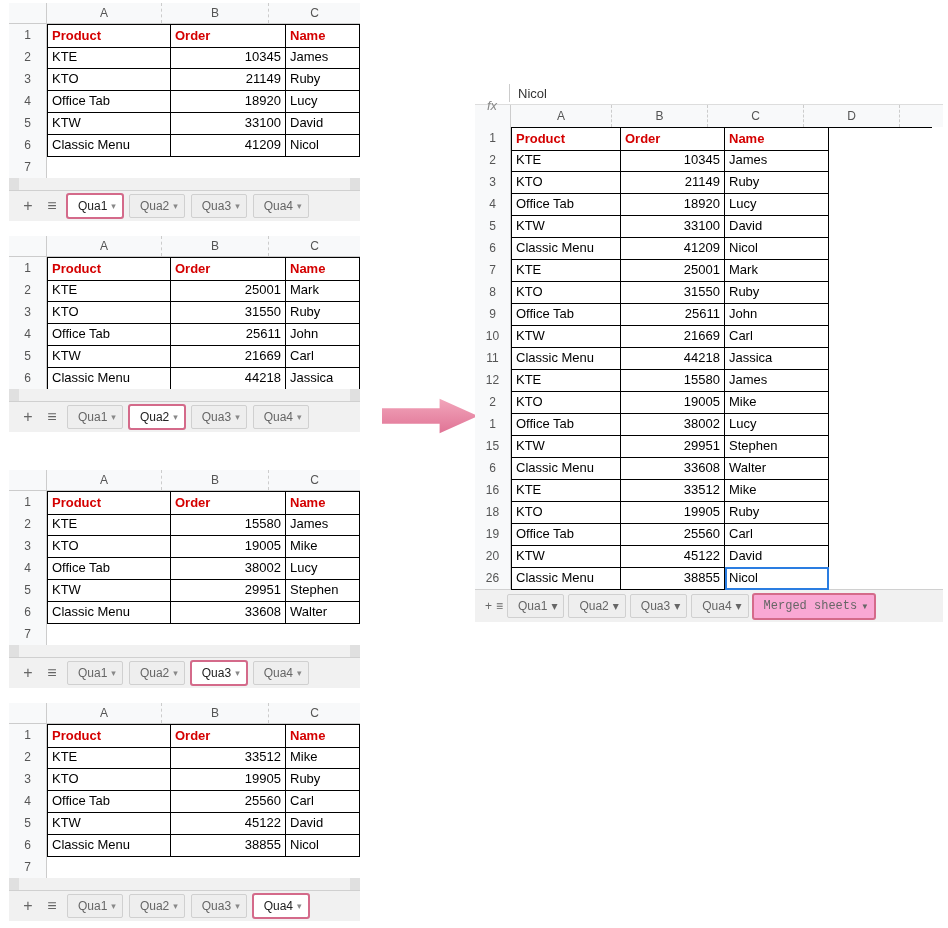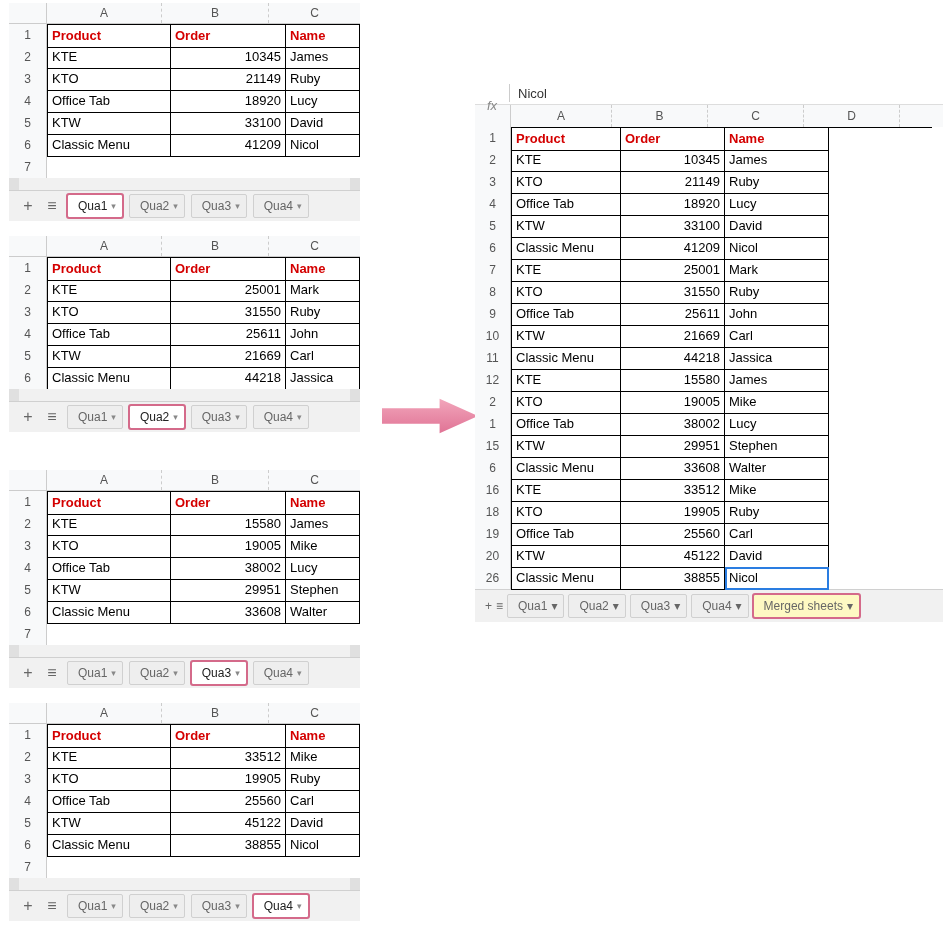--- a/index.html
+++ b/index.html
@@ -77,21 +77,21 @@
   .big .cell{border-right:1px solid #000;border-bottom:1px solid #000;padding:0 4px;line-height:22px;height:22px;overflow:hidden;white-space:nowrap;}
   .big .row .dA{width:100px;border-left:1px solid #000;}
   .big .row .dB{width:95px;text-align:right;}
   .big .row .dC{width:95px;}
   .big .row .dD{width:95px;border:none;}
   .big .hdr .cell{font-weight:bold;color:#D40000;border-top:1px solid #000;}
   .big .empty .cell{border:none;}
   .big .sel .dC{outline:2px solid #2a7de1; outline-offset:-2px; background:#fff;}
   .bigtabs{height:32px;background:#f1f1f1;border-top:1px solid #d0d0d0;display:flex;align-items:center;padding-left:10px;gap:4px;font-size:12px;color:#666;}
   .bigtabs .tab{padding:4px 6px 4px 10px;background:#eee;border:1px solid #d0d0d0;border-radius:2px;display:flex;align-items:center;gap:4px;}
-  .bigtabs .merged{background:#fef9c3;outline:2px solid #d46a8a;outline-offset:-1px;}
+  .bigtabs .merged{background:#f9a8d4;outline:2px solid #d46a8a;outline-offset:-1px;font-family:Liberation Mono, monospace;}
   
   .arrow { position:absolute; left:382px; top:398px; width:96px; height:36px; }
   .arrow svg { width:100%; height:100%; }
 </style>
 </head>
 <body>
 
 <div class="canvas">
 
   <div class="mini" style="top:3px;left:9px;">

